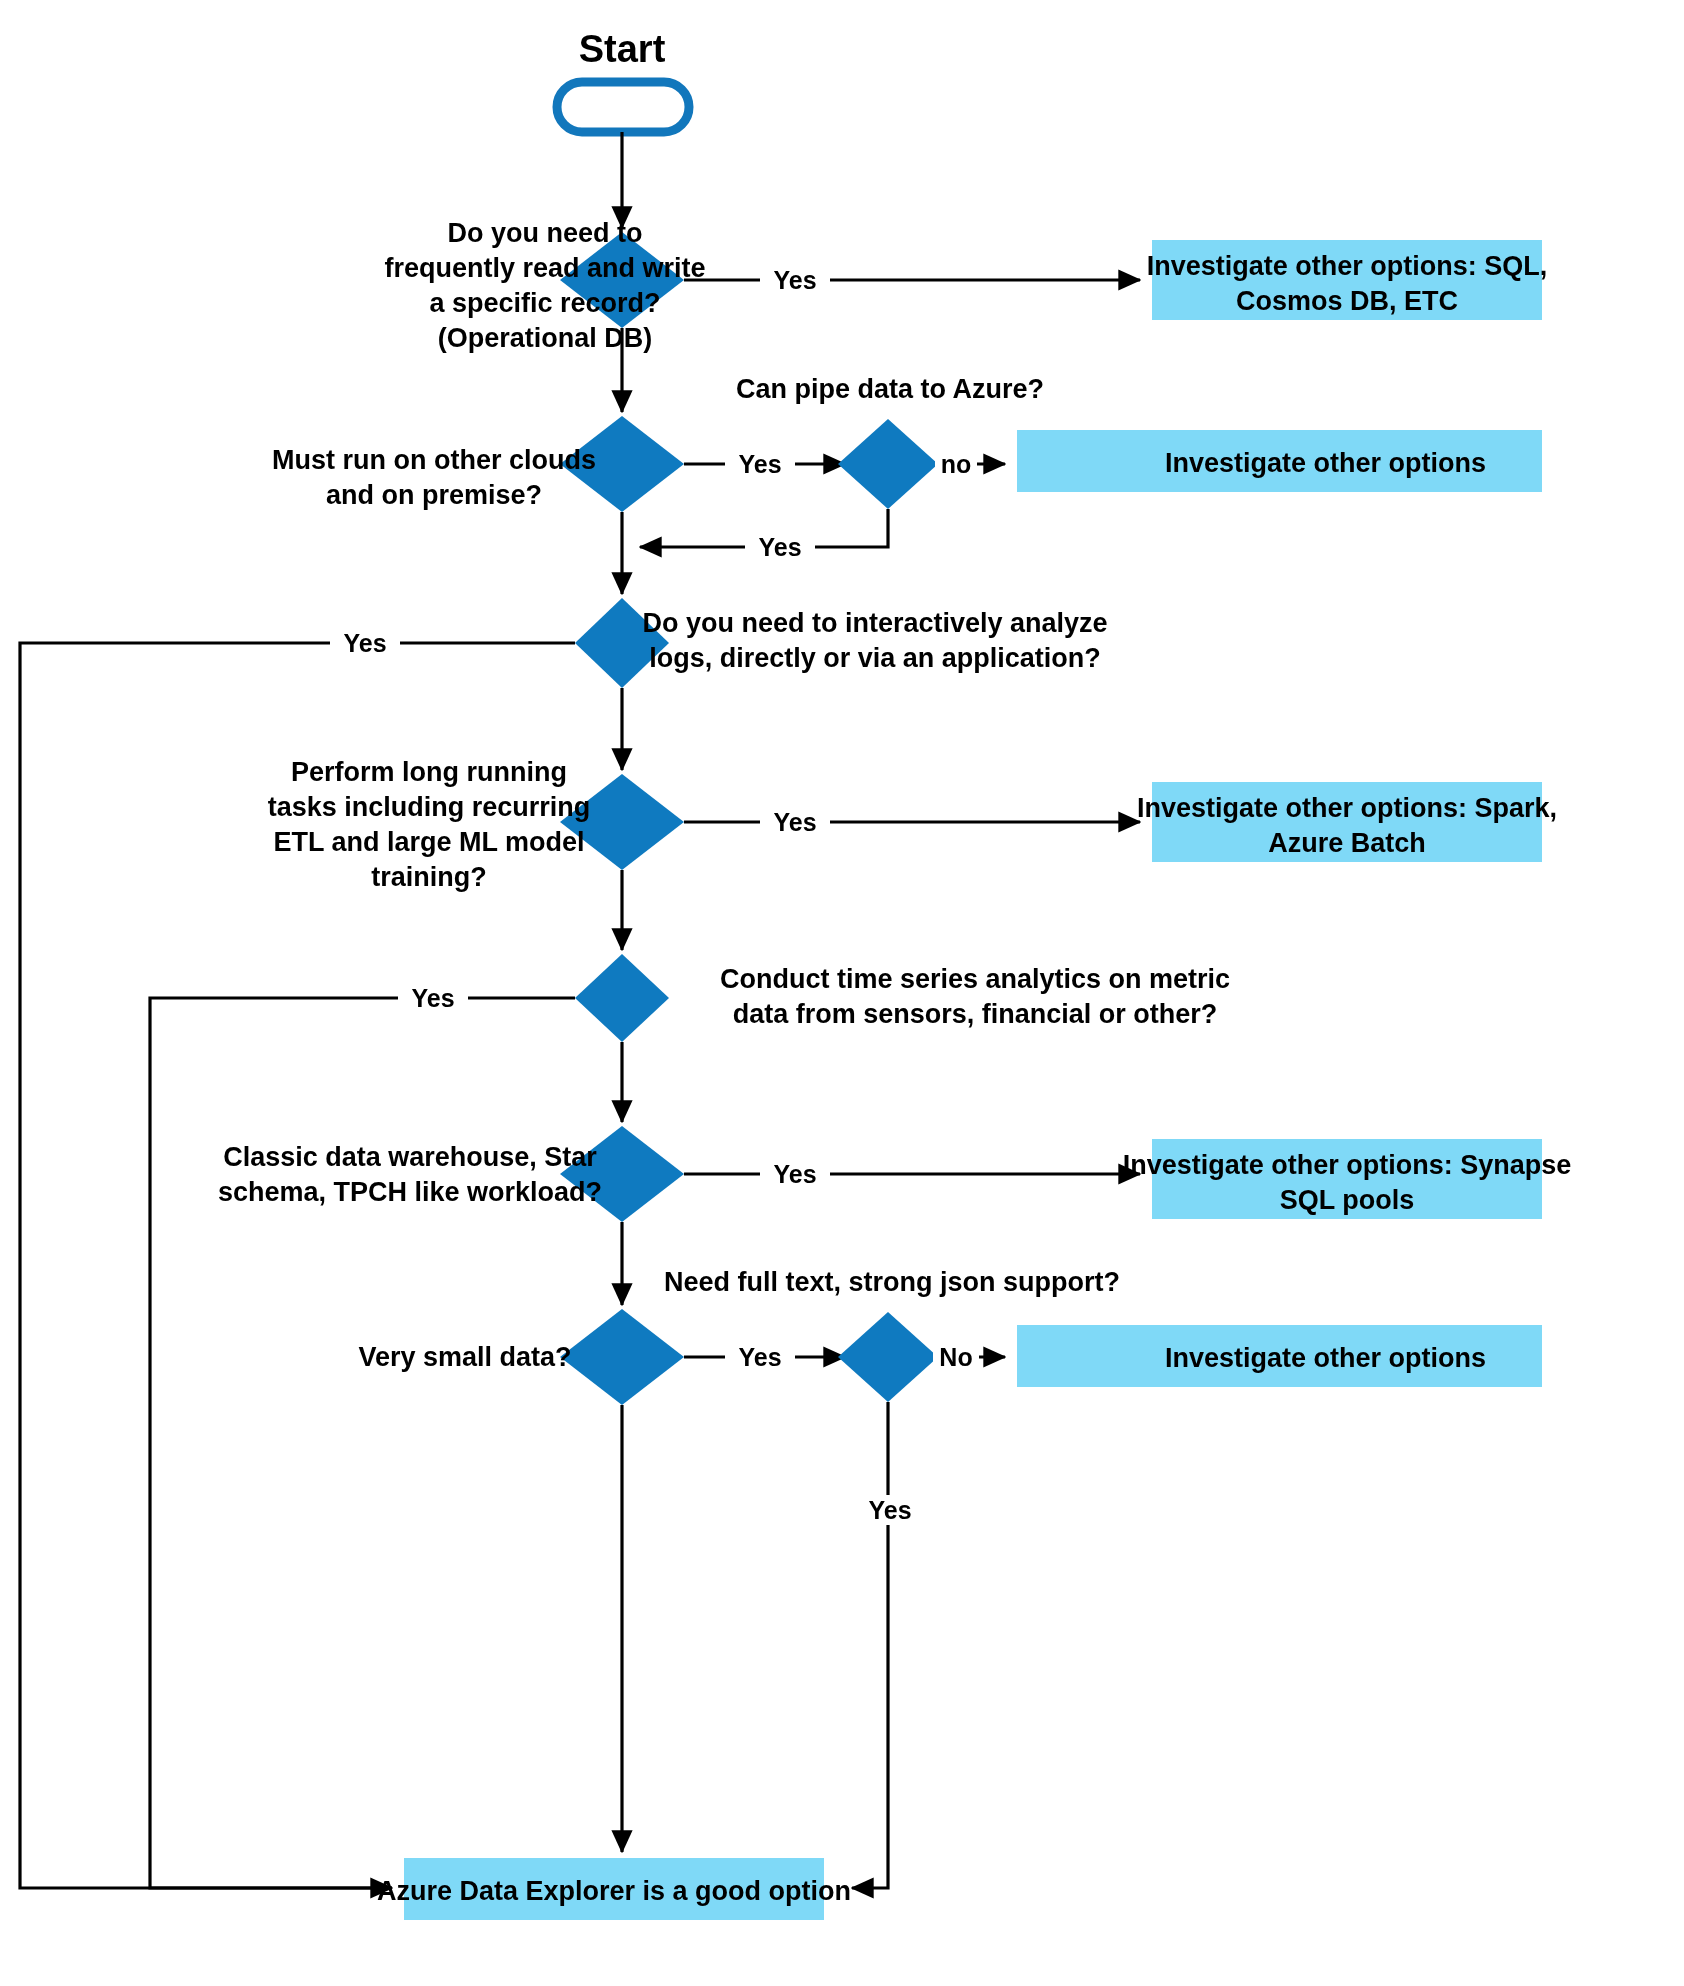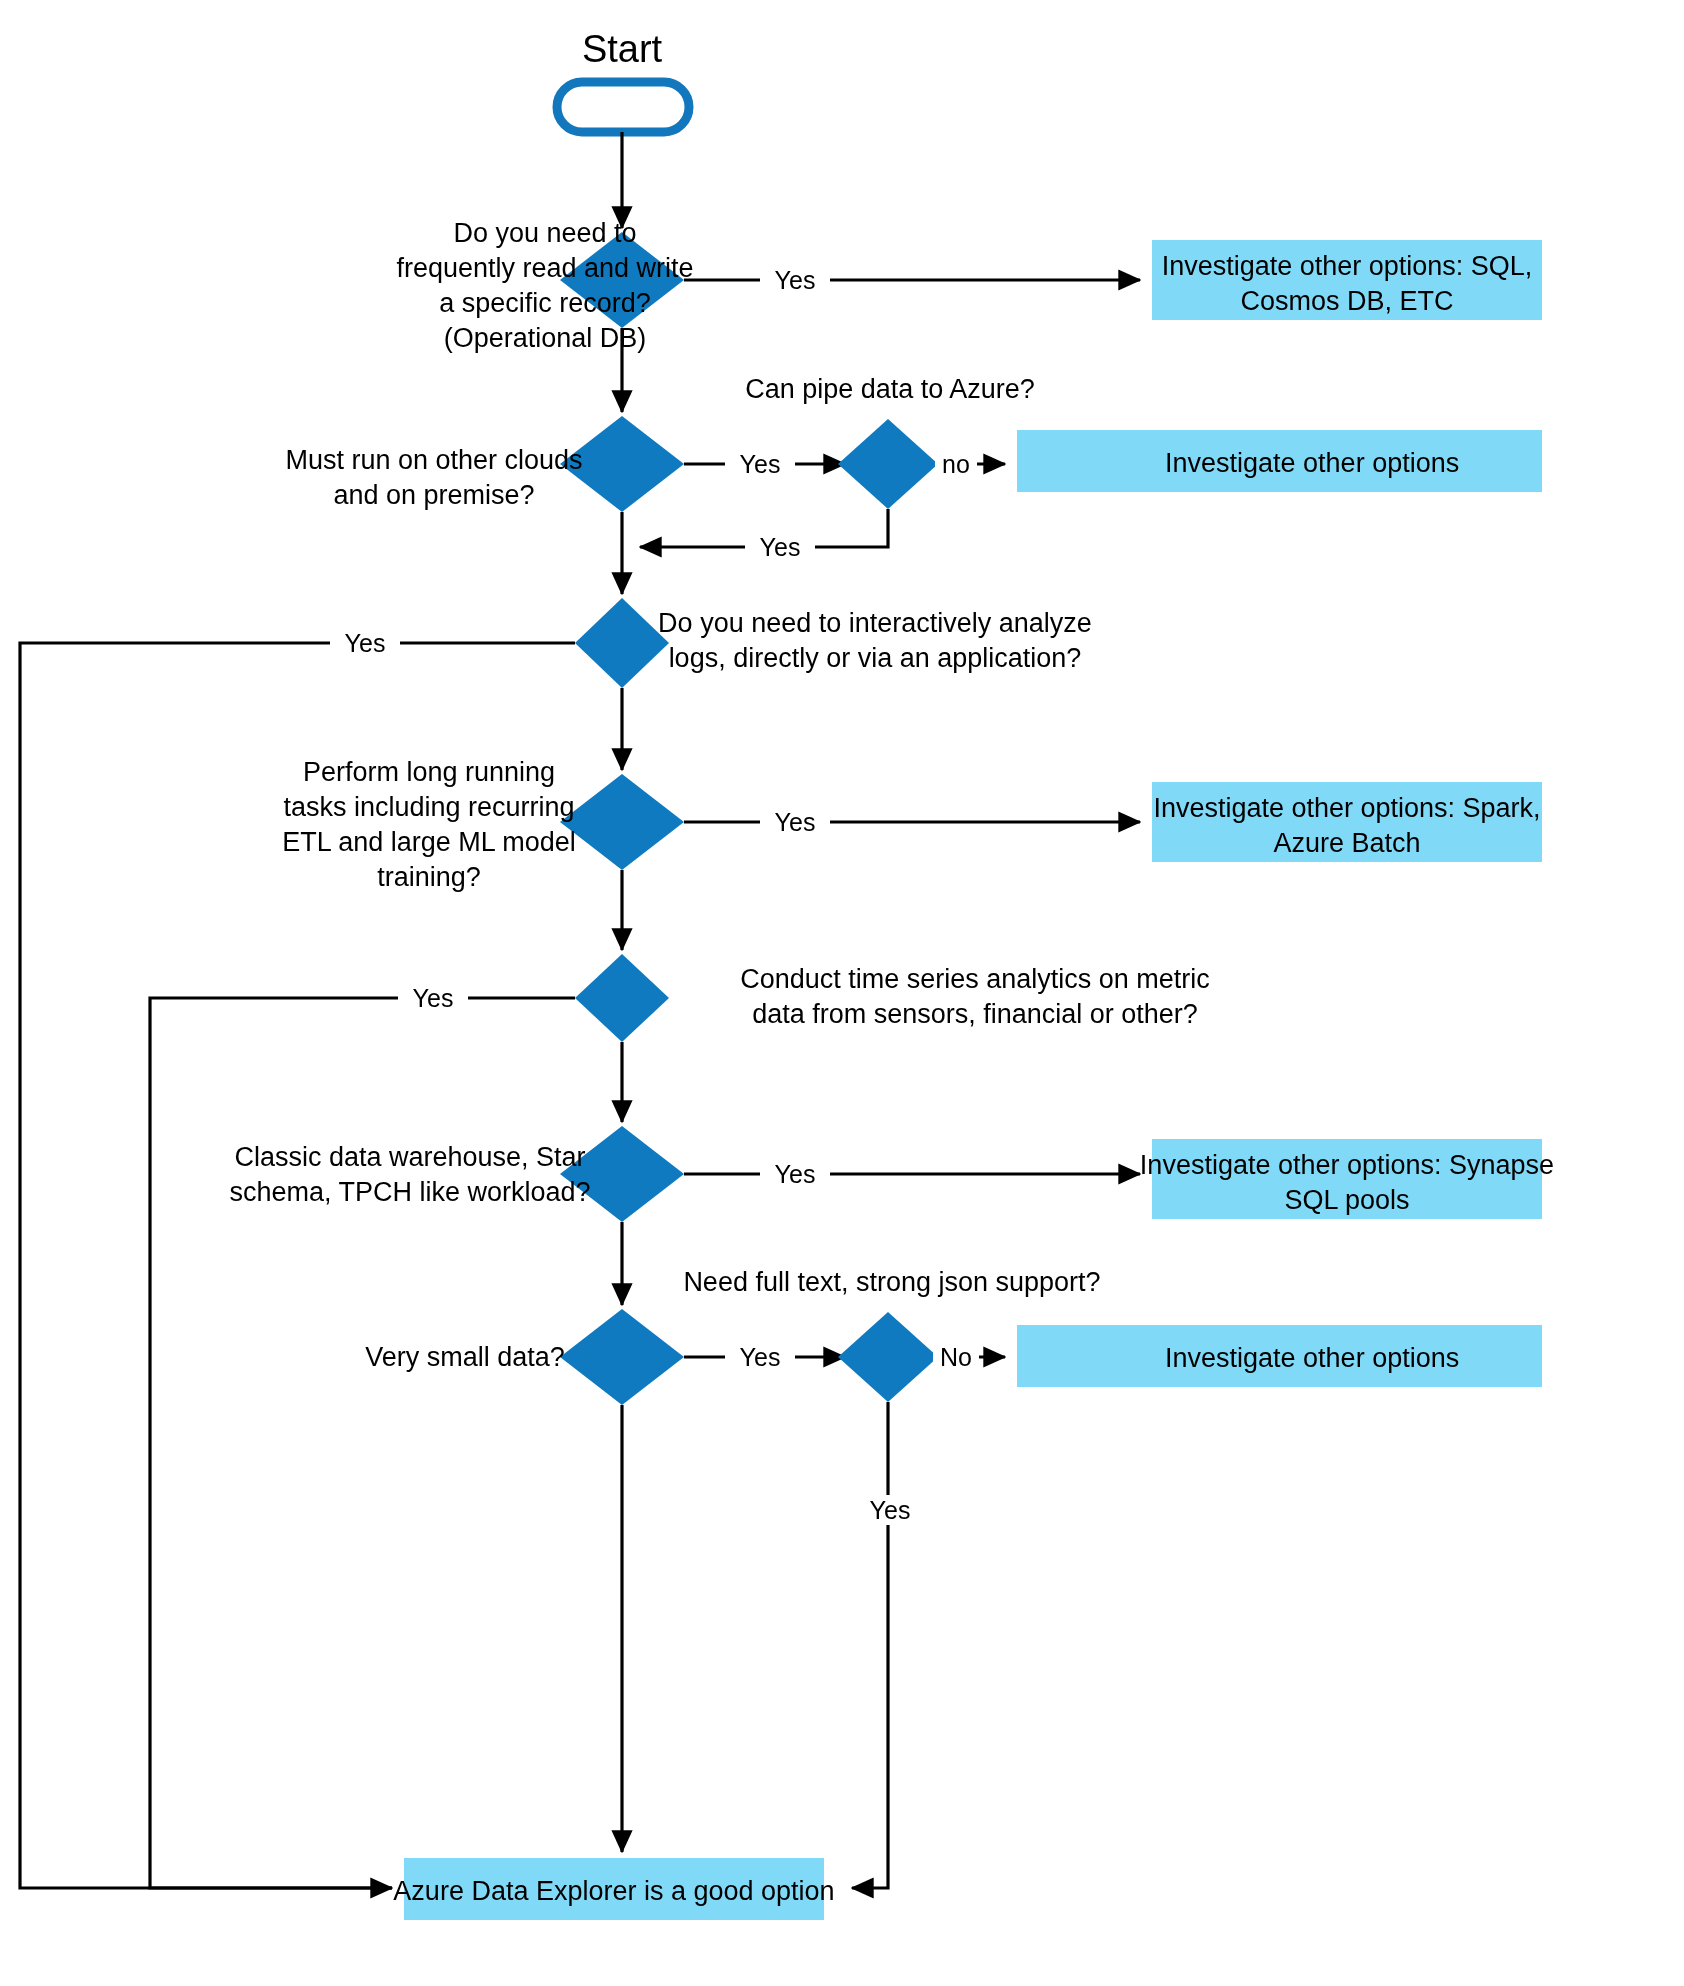--- a/index.html
+++ b/index.html
@@ -1,18 +1,18 @@
 <!DOCTYPE html>
 <html><head>
 <meta charset="utf-8">
 <style>
   html,body{margin:0;padding:0;background:#ffffff;}
   body{width:1684px;height:1986px;overflow:hidden;
        font-family:"Liberation Sans","DejaVu Sans",sans-serif;}
-  #stage{position:relative;width:1684px;height:1440px;}
+  #stage{position:relative;width:1684px;height:1440px;font-weight:bold;}
   svg#flow{position:absolute;top:0;left:0;width:1684px;height:1986px;display:block;}
   text{font-family:"Liberation Sans","DejaVu Sans",sans-serif;fill:#000000;}
   .node-label{font-size:27px;}
   .edge-label{font-size:25px;}
   .box-label{font-size:27px;}
   .start-label{font-size:38px;}
   .edge{stroke:#000000;stroke-width:3.2;fill:none;}
   .diamond{fill:#0f7ac0;stroke:none;}
   .resultbox{fill:#7fd9f7;stroke:none;}
   .startshape{fill:#ffffff;stroke:#1277bc;stroke-width:9;}

